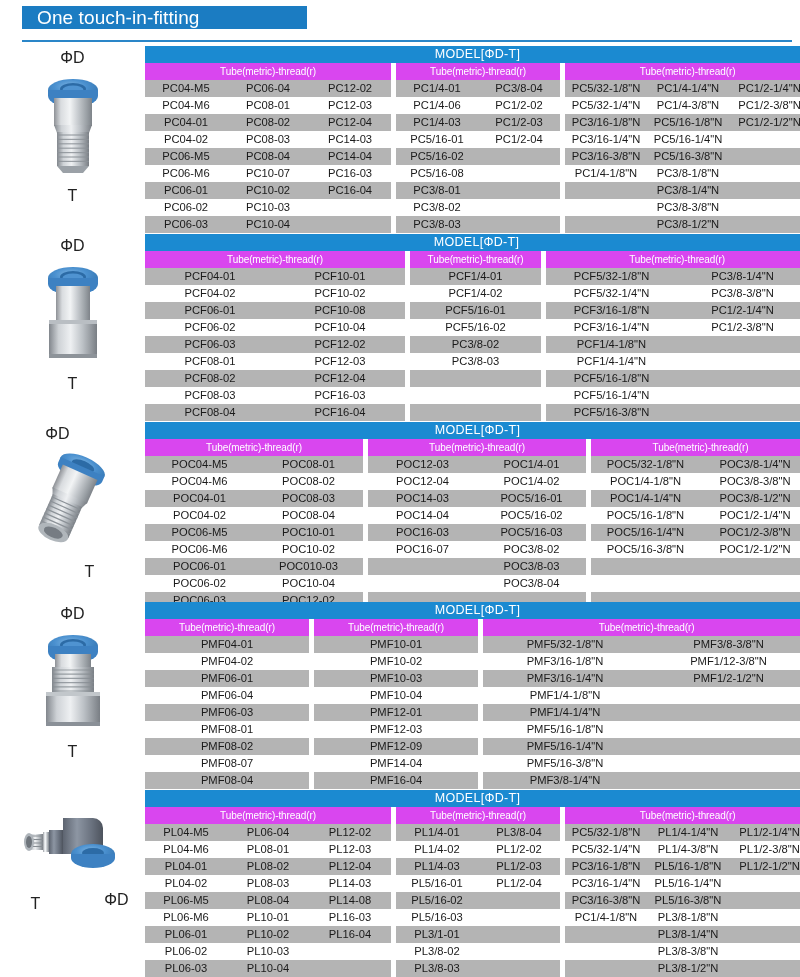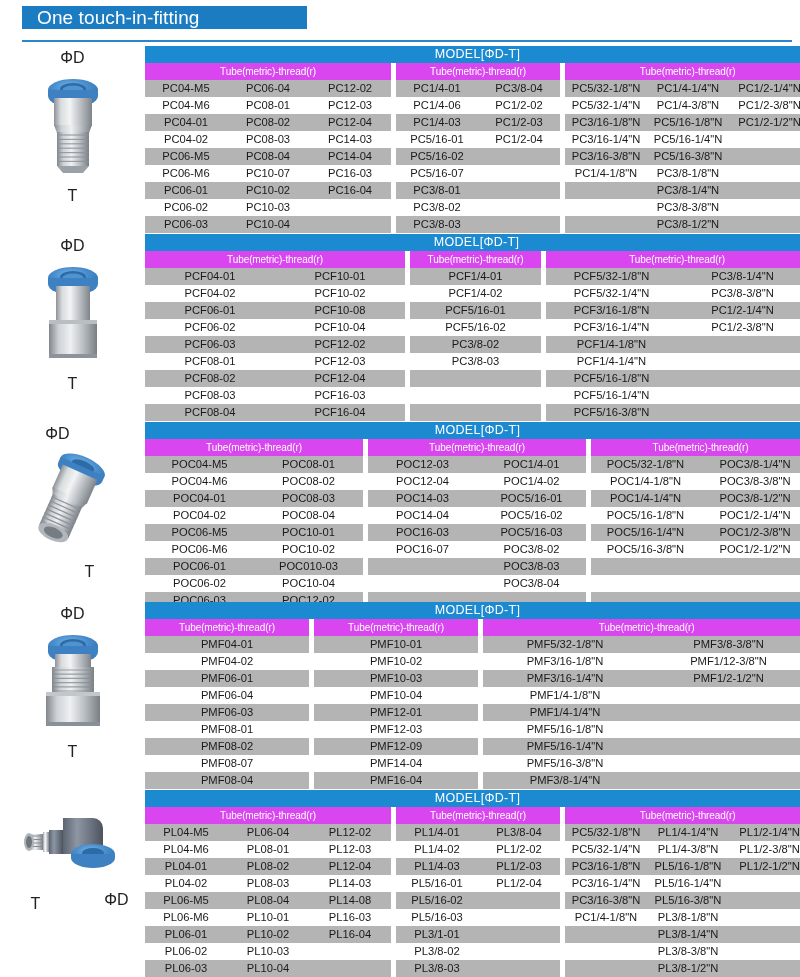--- a/index.html
+++ b/index.html
@@ -230,21 +230,21 @@
               <td class="grp-gap"></td>
               <td class="cell">PC3/16-3/8"N</td>
               <td class="cell">PC5/16-3/8"N</td>
               <td class="cell empty"></td>
             </tr>
             <tr class="even">
               <td class="cell">PC06-M6</td>
               <td class="cell">PC10-07</td>
               <td class="cell">PC16-03</td>
               <td class="grp-gap"></td>
-              <td class="cell">PC5/16-07</td>
+              <td class="cell">PC5/16-08</td>
               <td class="cell empty"></td>
               <td class="grp-gap"></td>
               <td class="cell">PC1/4-1/8"N</td>
               <td class="cell">PC3/8-1/8"N</td>
               <td class="cell empty"></td>
             </tr>
             <tr class="odd">
               <td class="cell">PC06-01</td>
               <td class="cell">PC10-02</td>
               <td class="cell">PC16-04</td>

